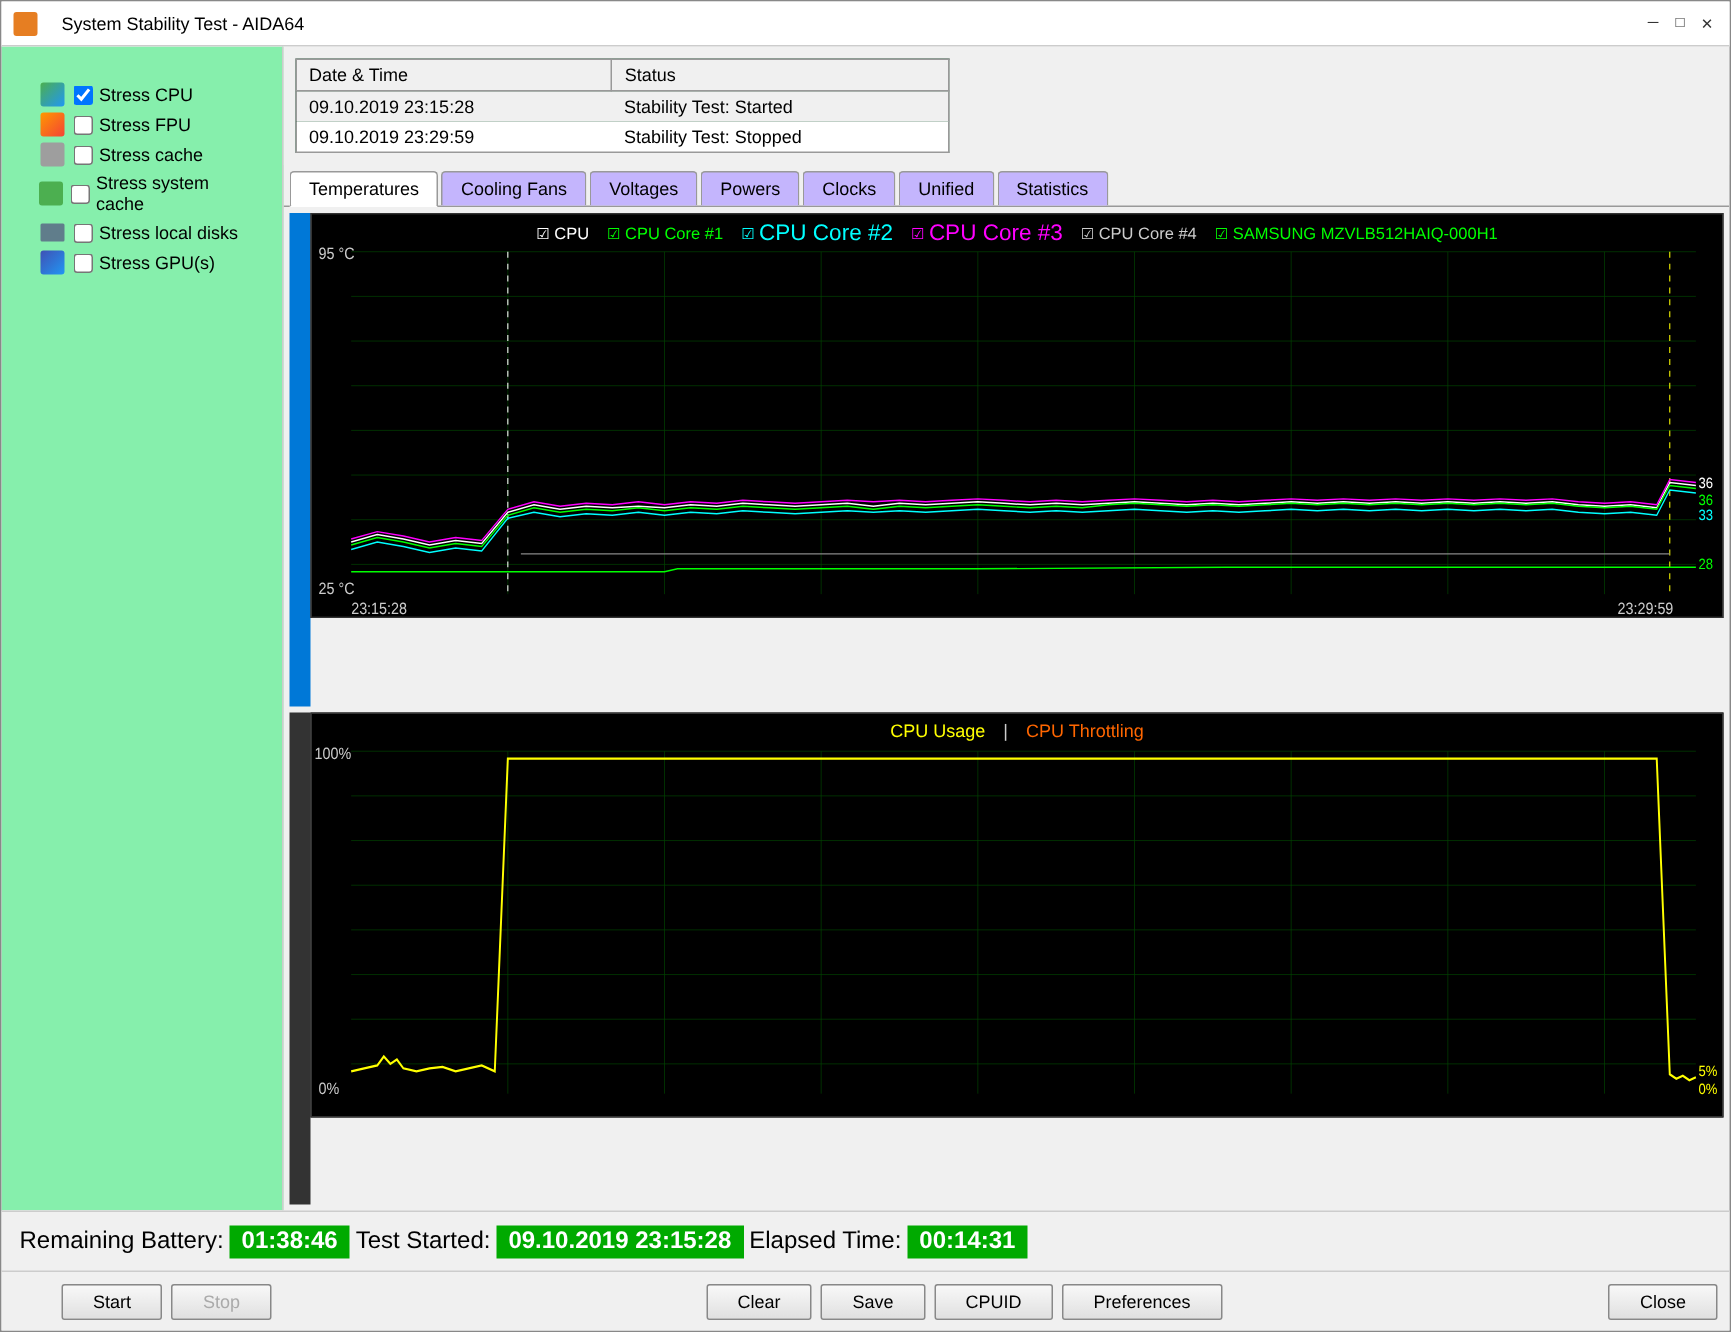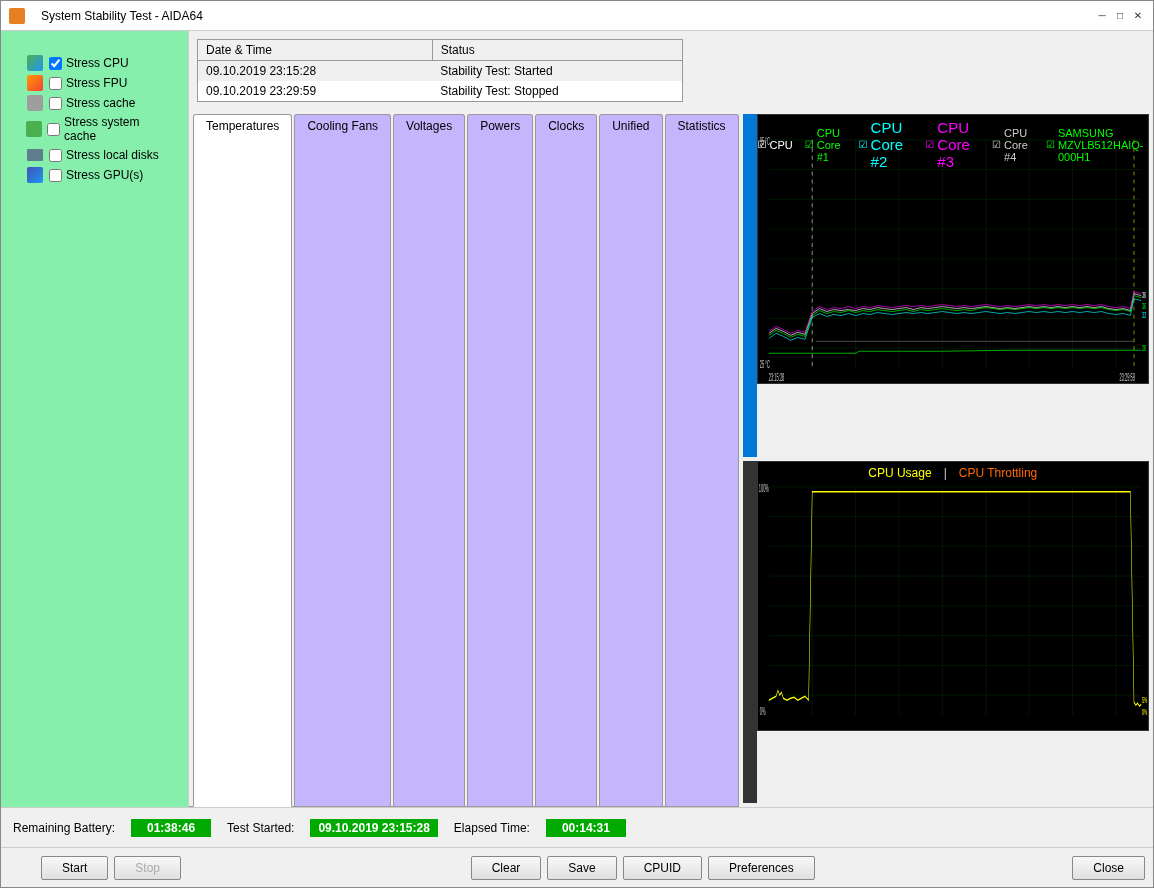--- a/index.html
+++ b/index.html
@@ -115,21 +115,21 @@
     }
 
     
     .status-table-container {
       padding: 8px;
       background: #f0f0f0;
     }
     .status-table {
       border: 1px solid #999;
       background: #14532d;
-      width: 486px;
+      width: 436px;
       border-collapse: collapse;
     }
     .status-table th {
       background: #f0f0f0;
       border: 1px solid #999;
       padding: 3px 8px;
       font-weight: normal;
       font-size: 12px;
       text-align: left;
     }
@@ -142,21 +142,21 @@
       background: #f0f0f0;
     }
     .status-row-odd {
       background: #fff;
     }
 
     
     .tabs-container {
       flex: 1;
       display: flex;
-      flex-direction: row;
+      flex-direction: column;
       overflow: hidden;
     }
     .tab-bar {
       display: flex;
       background: #f0f0f0;
       border-bottom: 1px solid #999;
       padding: 4px 0 0 4px;
       gap: 2px;
     }
     .tab {
@@ -221,22 +221,22 @@
     }
 
     
     .status-bar {
       height: 40px;
       background: #f0f0f0;
       border-top: 1px solid #ccc;
       display: flex;
       align-items: center;
       padding: 0 12px;
-      gap: 16px;
-      font-size: 12px;
+      gap: 4px;
+      font-size: 16px;
     }
     .status-label {
       font-weight: normal;
     }
     .status-value {
       background: #00aa00;
       color: #fff;
       padding: 2px 8px;
       font-weight: bold;
       min-width: 80px;

